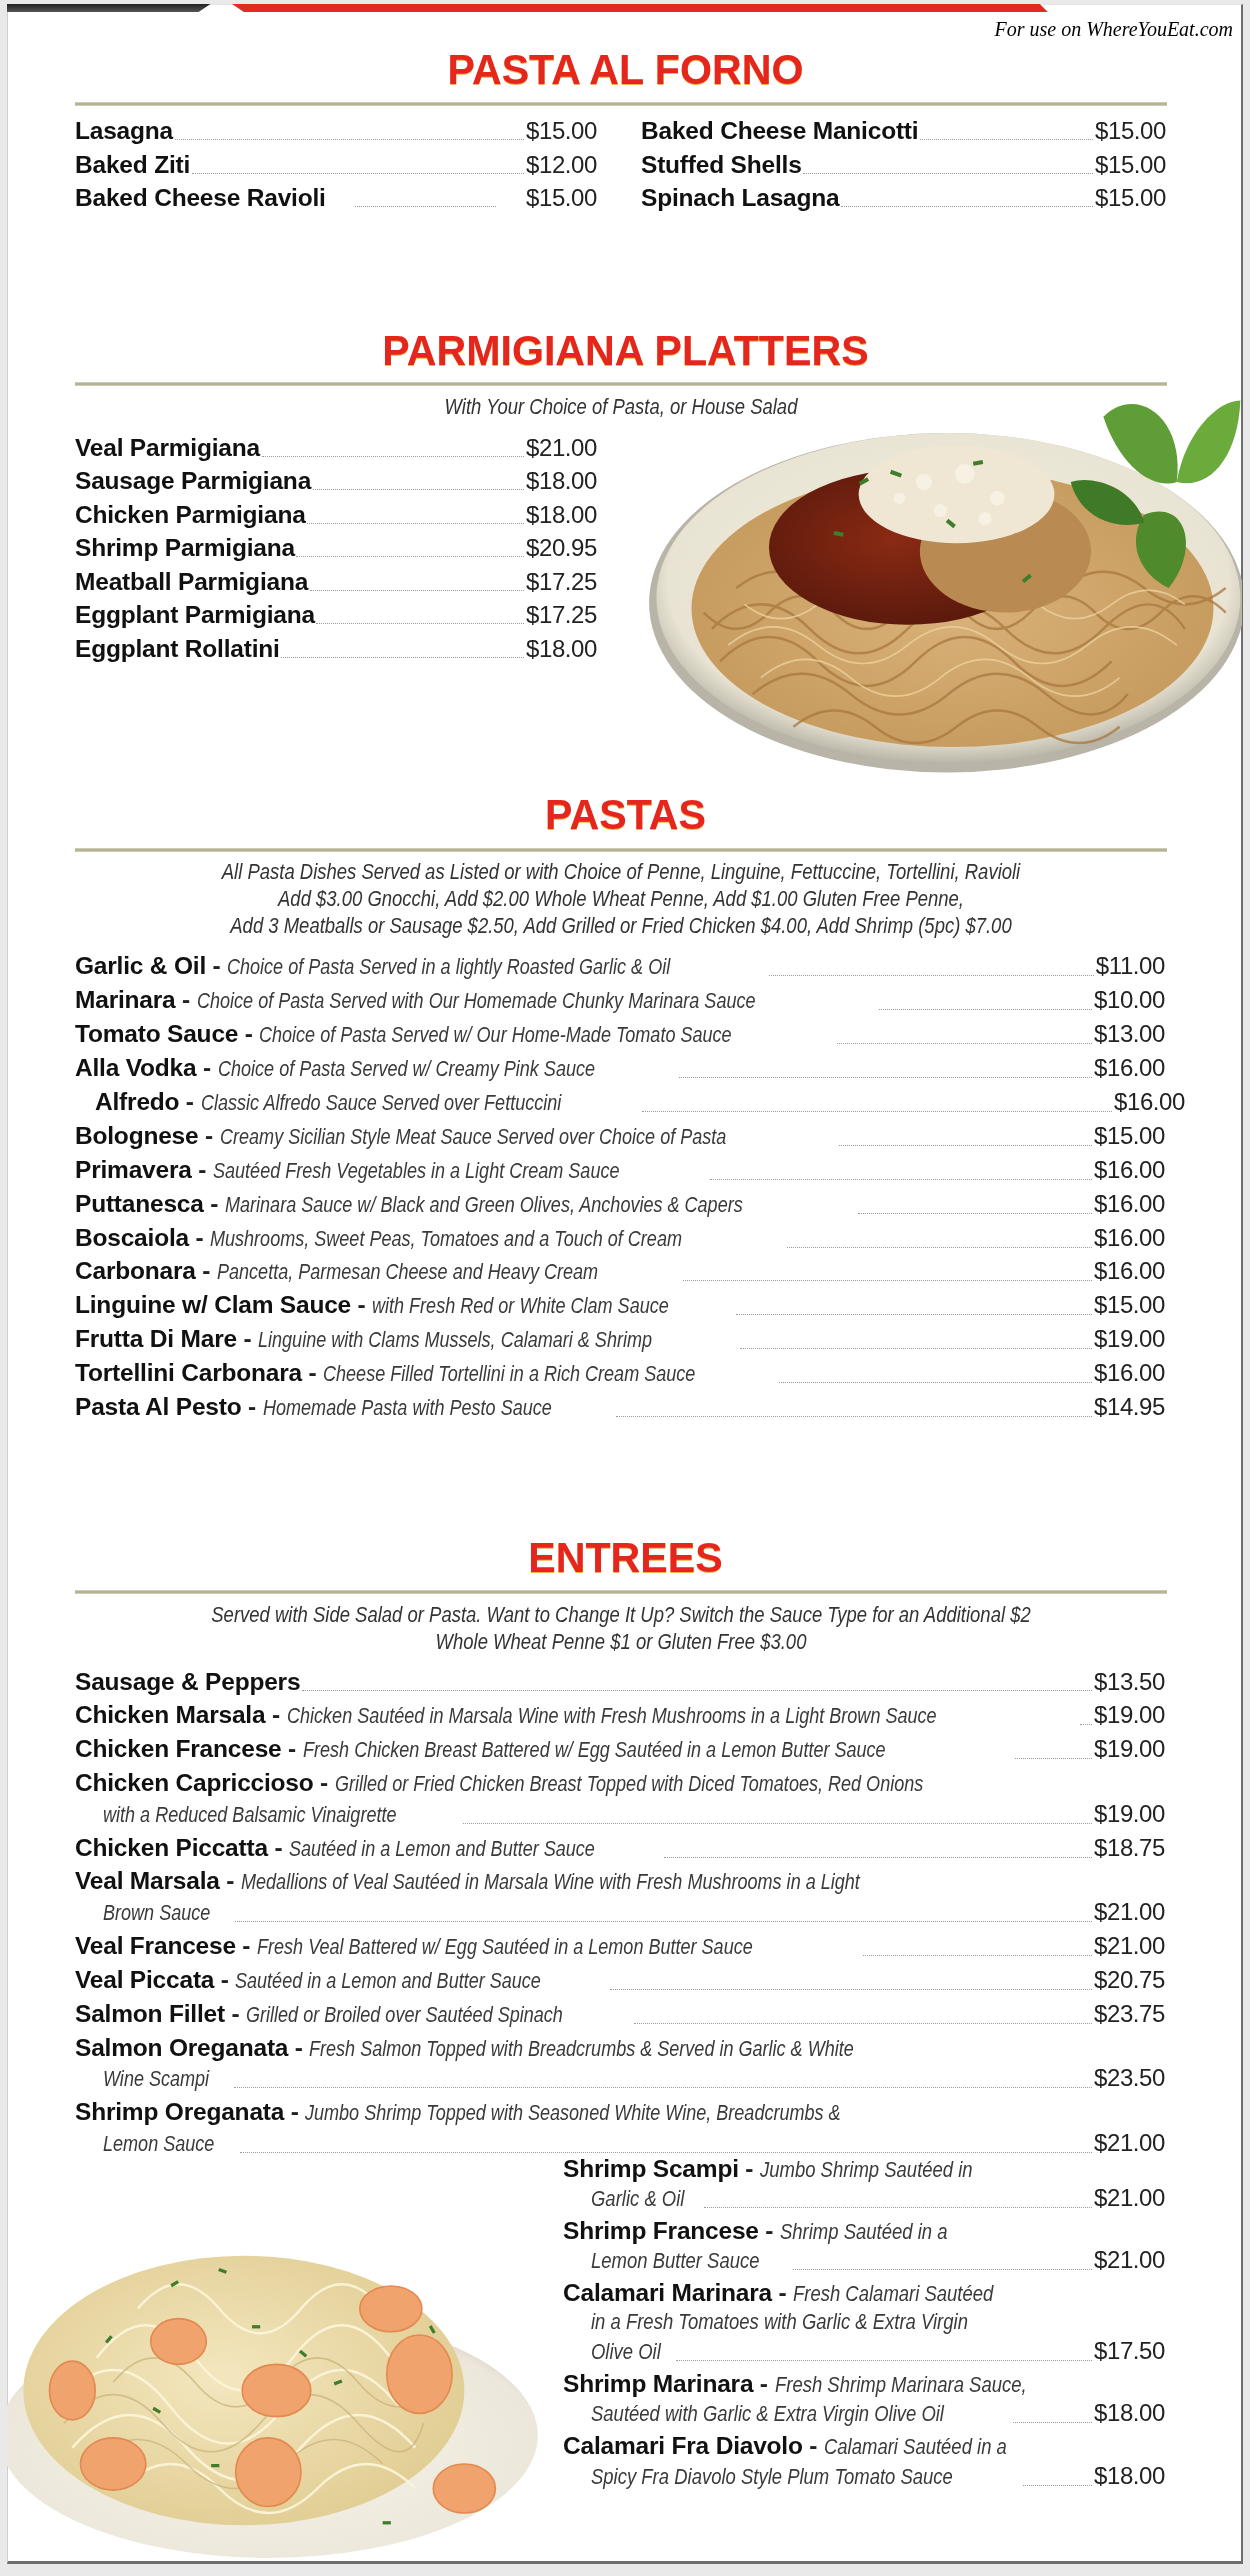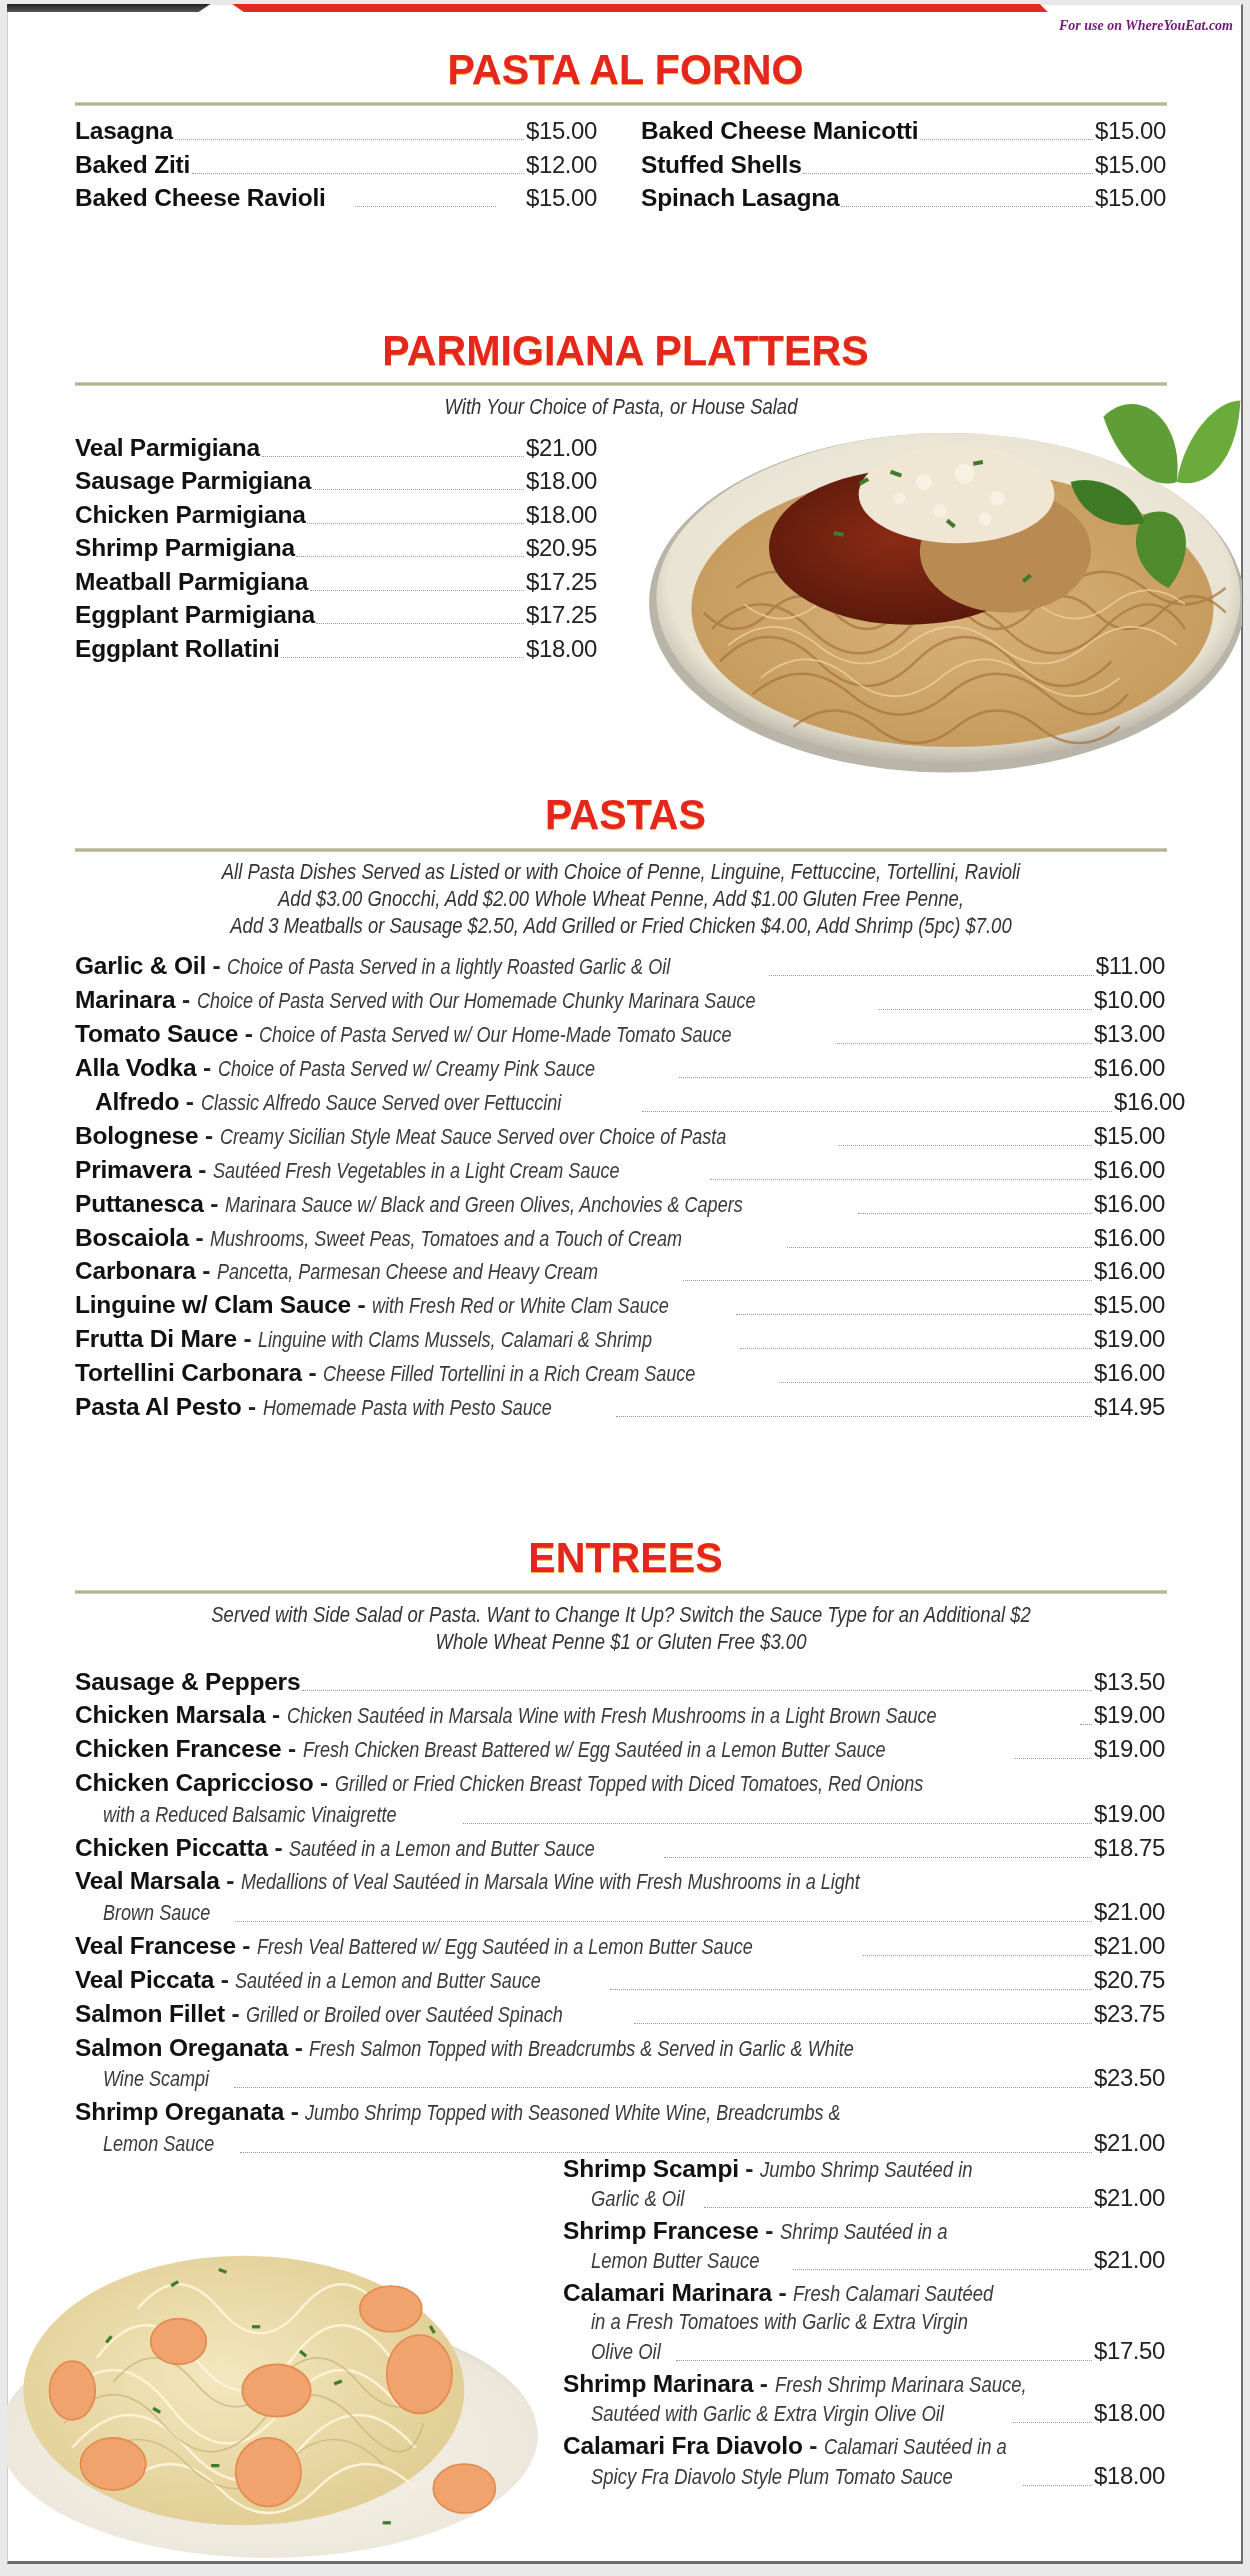--- a/index.html
+++ b/index.html
@@ -10,22 +10,22 @@
     position: absolute; left: 6.5px; top: 4.1px; width: 1236px; height: 2560px;
     background: #ffffff;
     border-right: 2.4px solid #6d6d6d; border-bottom: 3.3px solid #6d6d6d;
     border-left: 0.8px solid #cfcfcf; border-top: 0.8px solid #e6e6e6;
   }
   .bar-black { position: absolute; left: 6.5px; top: 4.1px; width: 204px; height: 8.2px; background: linear-gradient(#222, #555); clip-path: polygon(0 0, 100% 0, 94% 100%, 0 100%); }
   .bar-red { position: absolute; left: 232px; top: 4.1px; width: 816px; height: 8.2px; background: #e32a22; clip-path: polygon(0 0, 99% 0, 100% 100%, 1.5% 100%); }
 
   .watermark {
     position: absolute; right: 18px; top: 18px;
-    font-family: "Liberation Serif", serif; font-weight: bold; font-style: italic;
-    font-size: 14px; color: #701a75; white-space: nowrap;
+    font-family: "Liberation Serif", serif; font-weight: normal; font-style: italic;
+    font-size: 20px; color: #000000; white-space: nowrap;
   }
 
   .heading {
     position: absolute; left: 0; width: 1251px; text-align: center;
     font-family: "Liberation Sans", sans-serif; font-weight: bold;
     color: #e5261f; font-size: 42px; letter-spacing: 0px;
     text-shadow: 0 0.8px 0 #f3b54a;
     transform: scaleX(0.98);
   }
   .rule {

